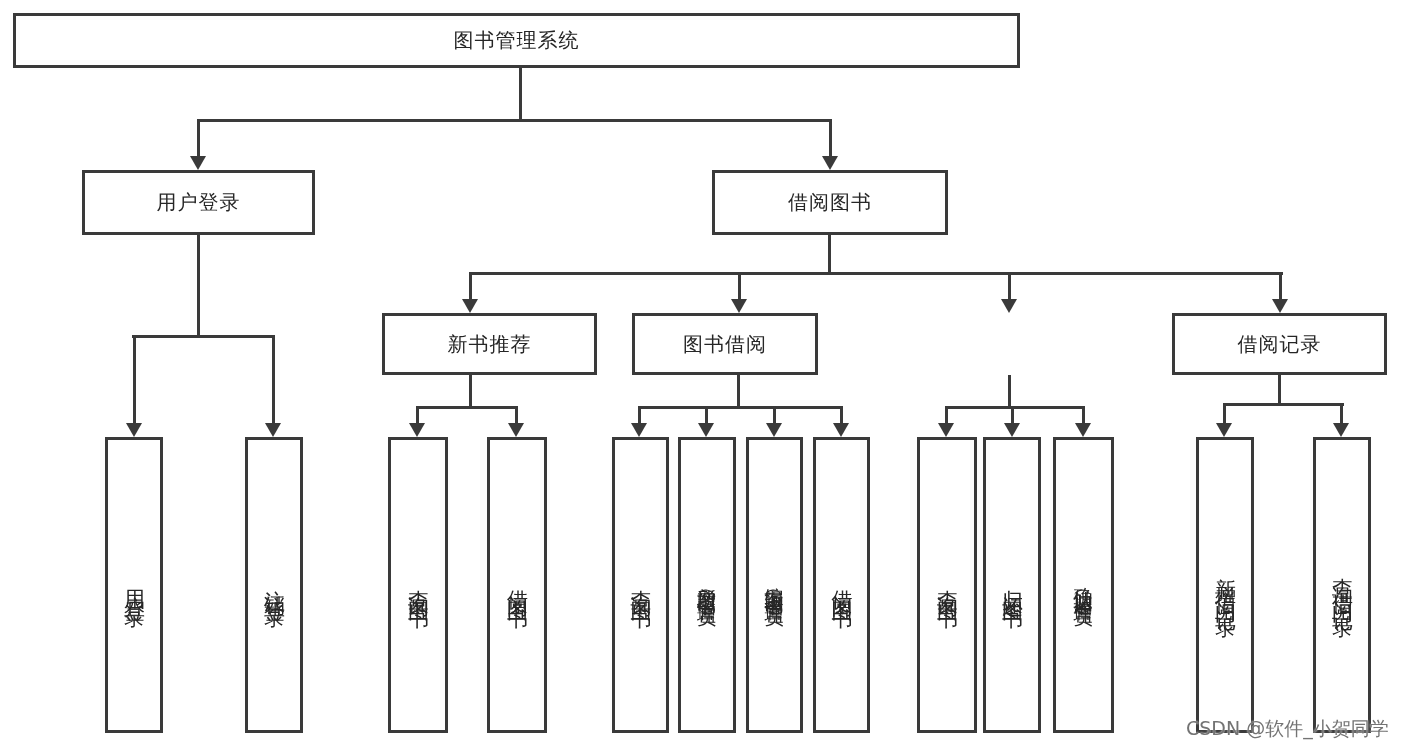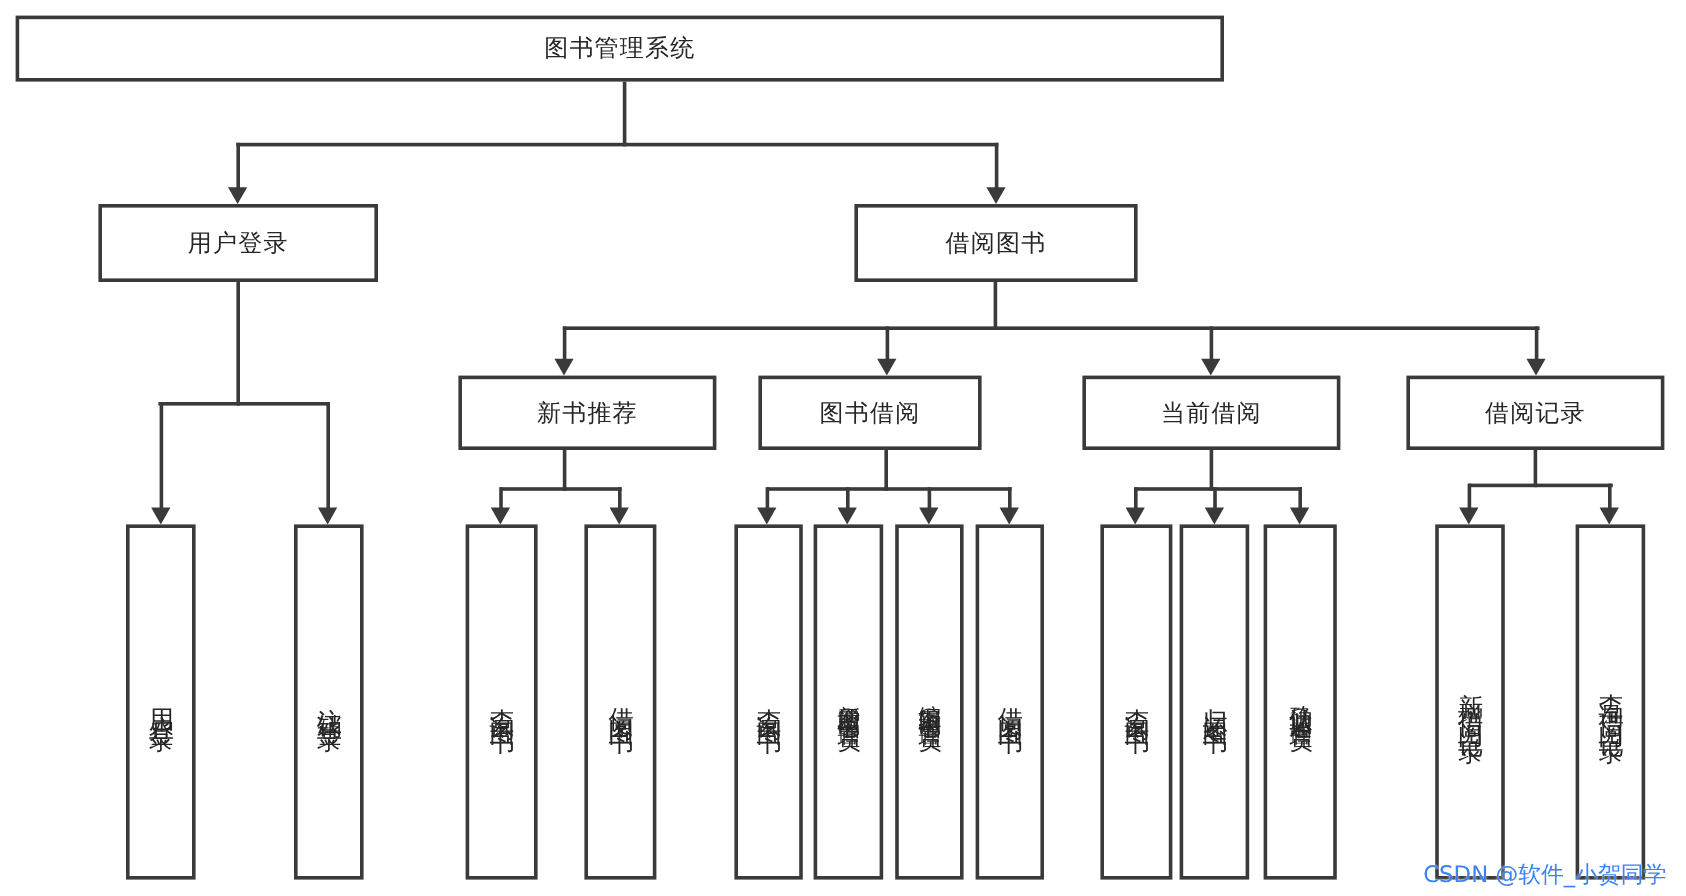--- a/index.html
+++ b/index.html
@@ -53,21 +53,21 @@
   .arrow::after{
     content:"";position:absolute;left:0;bottom:0;width:0;height:0;
     border-left:8px solid transparent;
     border-right:8px solid transparent;
     border-top:14px solid var(--line);
   }
   .watermark{
     position:absolute;
     left:1186px;top:716px;
     font-size:19px;
-    color:#3b82f6;
+    color:#737373;
     text-shadow:0 0 2px #ffffff;
     white-space:nowrap;
     z-index:5;
   }
 </style>
 </head>
 <body>
 
 <div id="canvas">
 
@@ -97,23 +97,20 @@
   <div class="arrow" style="left:462px;top:272px;height:41px;"></div>
   <div class="arrow" style="left:731px;top:272px;height:41px;"></div>
   <div class="arrow" style="left:1001px;top:272px;height:41px;"></div>
   <div class="arrow" style="left:1272px;top:272px;height:41px;"></div>
 
   <div class="hbox" style="left:363px;top:313px;width:215px;height:62px;margin-left:19px;">
     <span>新书推荐</span>
   </div>
   <div class="hbox" style="left:632px;top:313px;width:186px;height:62px;">
     <span>图书借阅</span>
-  </div>
-  <div class="hbox" style="left:902px;top:313px;width:215px;height:62px;">
-    <span>当前借阅</span>
   </div>
   <div class="hbox" style="left:1172px;top:313px;width:215px;height:62px;">
     <span>借阅记录</span>
   </div>
 
   <div class="vline" style="left:469px;top:375px;height:34px;"></div>
   <div class="hline" style="left:417px;top:406px;width:101px;"></div>
   <div class="arrow" style="left:409px;top:406px;height:31px;"></div>
   <div class="arrow" style="left:508px;top:406px;height:31px;"></div>
 

